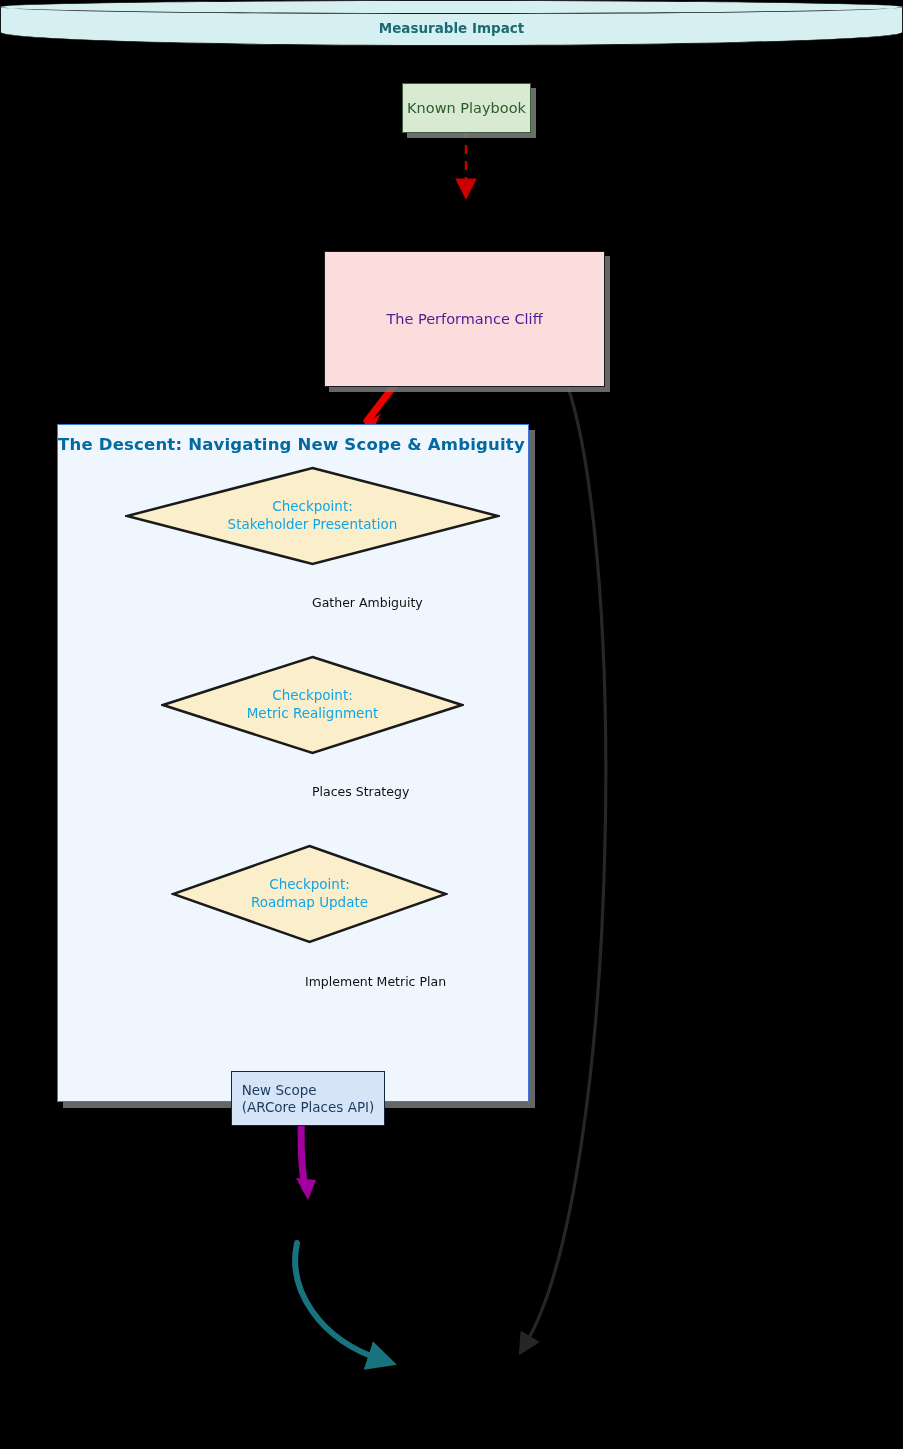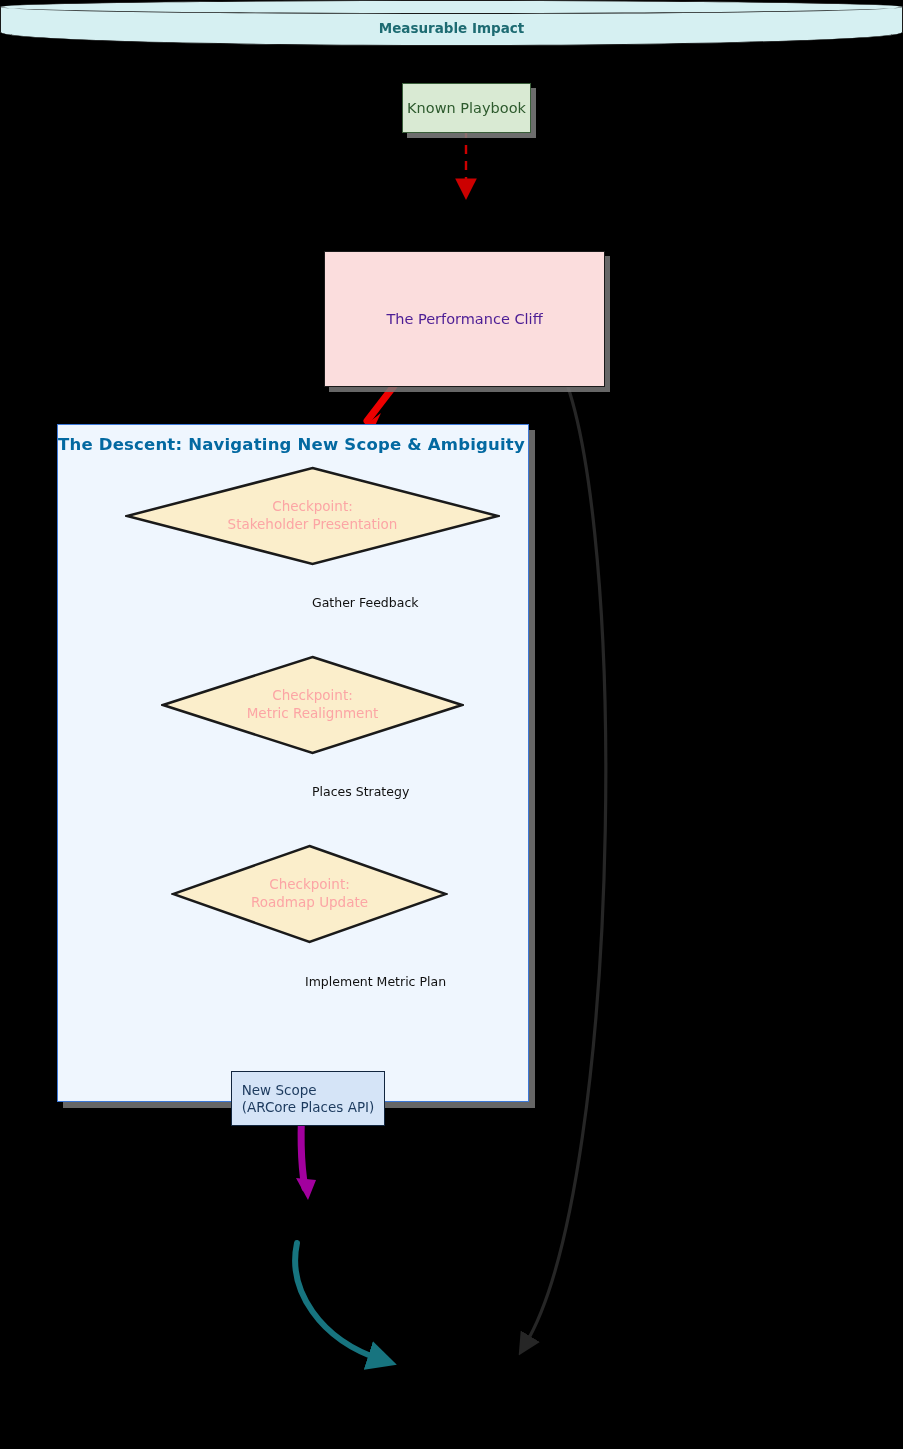--- a/index.html
+++ b/index.html
@@ -89,21 +89,21 @@
   }
   .diamond-label {
     position: absolute;
     left: 0; top: 0;
     width: 100%; height: 100%;
     display: flex;
     align-items: center;
     justify-content: center;
     text-align: center;
     white-space: pre-line;
-    color: #fca5a5;
+    color: #0ea5e9;
     font-size: 13.5px;
     line-height: 1.3;
     pointer-events: none;
   }
   #diamond-stakeholder { left: 125px; top: 466px; width: 375px; height: 100px; }
   #diamond-metric      { left: 161px; top: 655px; width: 303px; height: 100px; }
   #diamond-roadmap     { left: 171px; top: 844px; width: 277px; height: 100px; }
 
   
   #node-new-scope {
@@ -269,19 +269,19 @@
   <div class="node" id="node-new-scope">New Scope
 (ARCore Places API)</div>
 
 
   <div id="node-measurable-impact">
     <div class="cyl-body"></div>
     <div class="cyl-top"></div>
     <div class="cyl-text">Measurable Impact</div>
   </div>
 
-  <div class="edge-label" id="label-gather-feedback">Gather Feedback</div>
+  <div class="edge-label" id="label-gather-feedback">Gather Ambiguity</div>
 
   <div class="edge-label" id="label-adapt-strategy">Places Strategy</div>
 
   <div class="edge-label" id="label-implement-plan">Implement Metric Plan</div>
 
 </div>
 
 </body></html>

